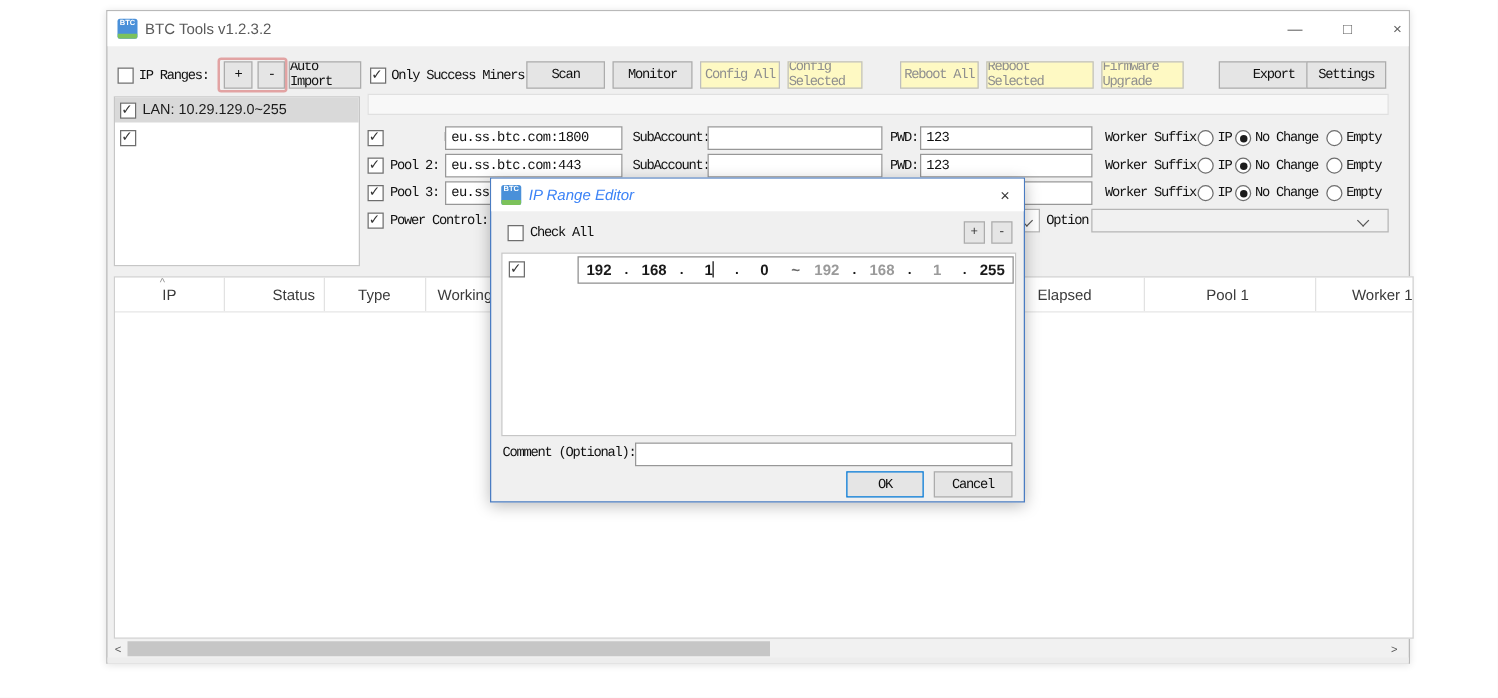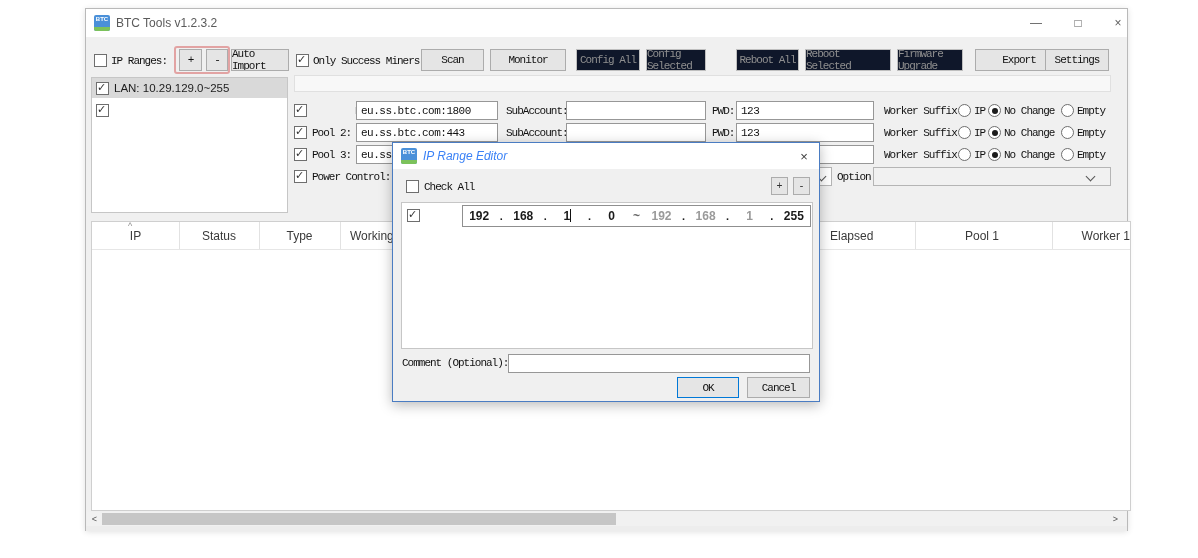--- a/index.html
+++ b/index.html
@@ -16,21 +16,21 @@
   .appicon::after{content:"";position:absolute;left:0;bottom:0;width:100%;height:4px;background:#7cc25b;}
   .wtitle{position:absolute;left:30px;top:7px;font-size:12px;color:#5a5a5a;}
   .wctrl{position:absolute;top:0;width:30px;height:28px;display:flex;align-items:center;
          justify-content:center;font-size:12px;color:#5f5f5f;}
   
   .mlabel{position:absolute;font:11px "Liberation Mono",monospace;letter-spacing:-1px;
           color:#111;white-space:nowrap;line-height:13px;}
   .btn{position:absolute;height:22px;background:#e5e5e5;border:1px solid #acacac;
        box-sizing:border-box;display:flex;align-items:center;justify-content:center;
        font:11px "Liberation Mono",monospace;letter-spacing:-1px;color:#111;overflow:hidden;}
-  .btn.disabled{background:#0f172a;border-color:#bfbfbf;color:#8f8f8f;margin-left:16px;}
+  .btn.disabled{background:#fef9c3;border-color:#bfbfbf;color:#8f8f8f;}
   .cb{position:absolute;width:11px;height:11px;background:#fff;border:1px solid #6e6e6e;}
   .cb.checked::after{content:"✓";position:absolute;left:0px;top:-2px;font:11px "Liberation Sans",sans-serif;color:#333;}
   .radio{position:absolute;width:11px;height:11px;background:#fff;border:1px solid #6e6e6e;border-radius:50%;}
   .radio.sel::after{content:"";position:absolute;left:2.5px;top:2.5px;width:6px;height:6px;border-radius:50%;background:#1c1c1c;}
   .input{position:absolute;background:#fff;border:1px solid #979797;box-sizing:border-box;
          display:flex;align-items:center;padding:0 4px;
          font:11px "Liberation Mono",monospace;letter-spacing:-0.5px;color:#111;overflow:hidden;}
   .dd{position:absolute;background:#f1f1f1;border:1px solid #b5b5b5;box-sizing:border-box;}
   .chev{position:absolute;width:6px;height:6px;border-right:1px solid #555;
         border-bottom:1px solid #555;transform:rotate(45deg);}
@@ -118,21 +118,21 @@
         <span>-</span>
       </div>
     <div class="btn" style="left:145px;top:40px;width:58px;">
         <span>Auto Import</span>
       </div>
     <div class="cb checked" style="left:210px;top:45px;"></div>
     <span class="mlabel" style="left:227px;top:46px;">Only Success Miners</span>
     <div class="btn" style="left:335px;top:40px;width:63px;">
         <span>Scan</span>
       </div>
-    <div class="btn" style="left:404px;top:40px;width:76px;">
+    <div class="btn" style="left:404px;top:40px;width:64px;">
         <span>Monitor</span>
       </div>
     <div class="btn disabled" style="left:474px;top:40px;width:64px;">
         <span>Config All</span>
       </div>
     <div class="btn disabled" style="left:544px;top:40px;width:60px;">
         <span>Config Selected</span>
       </div>
     <div class="btn disabled" style="left:634px;top:40px;width:63px;">
         <span>Reboot All</span>
@@ -224,21 +224,21 @@
       <span class="chev" style="right:6px;top:5px;"></span>
     </div>
     <span class="mlabel" style="left:751px;top:162px;">Option</span>
     <div class="dd" style="left:787px;top:158px;width:238px;height:19px;">
       <span class="chev" style="right:16px;top:5px;"></span>
     </div>
 
     <div class="table">
       <span class="sortglyph">^</span>
       <div class="hcell" style="left:0;width:87px;text-align:center;">IP</div>
-      <div class="hcell" style="left:87px;width:80px;text-align:center;">Status</div>
+      <div class="hcell" style="left:87px;width:80px;text-align:center;padding-left:16px;">Status</div>
       <div class="hcell" style="left:167px;width:81px;text-align:center;">Type</div>
       <div class="hcell" style="left:258px;width:140px;">Working</div>
       <div class="hcell" style="left:738px;width:85px;">Elapsed</div>
       <div class="hcell" style="left:825px;width:130px;text-align:center;">Pool 1</div>
       <div class="hcell" style="left:945px;width:93px;text-align:right;">Worker 1</div>
       <div class="hdiv" style="left:87px;"></div>
       <div class="hdiv" style="left:167px;"></div>
       <div class="hdiv" style="left:248px;"></div>
       <div class="hdiv" style="left:823px;"></div>
       <div class="hdiv" style="left:960px;"></div>

